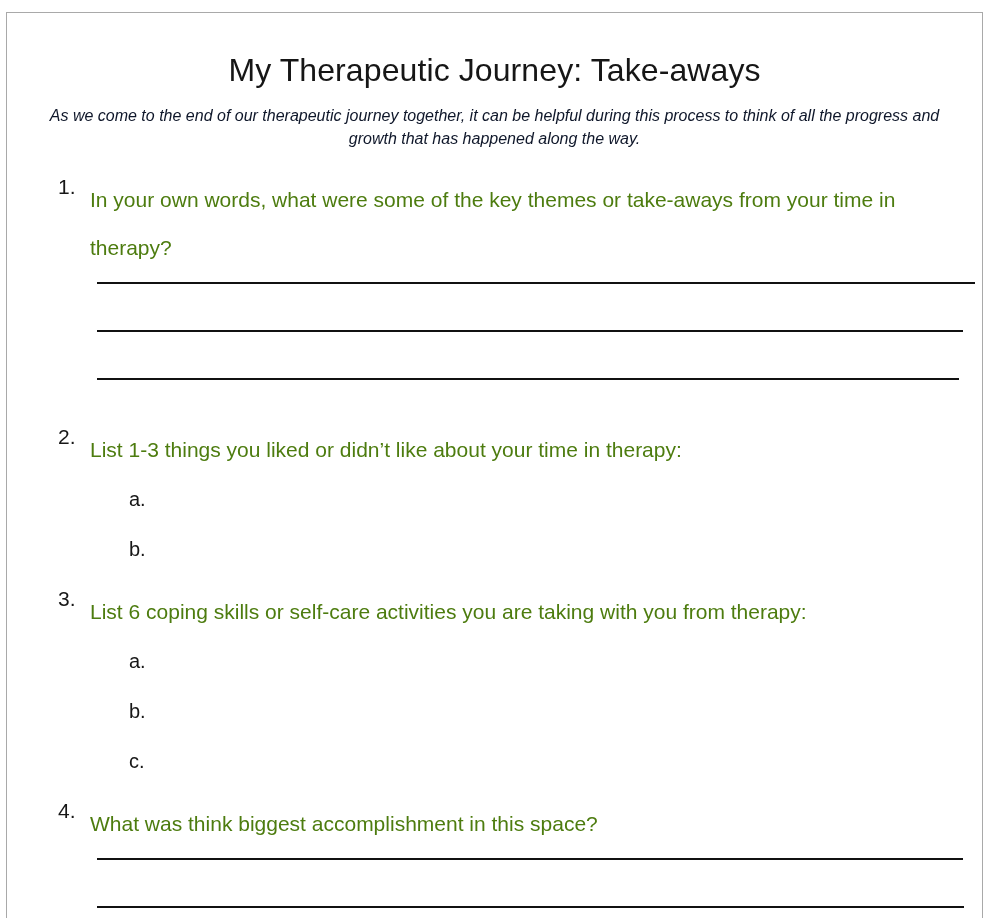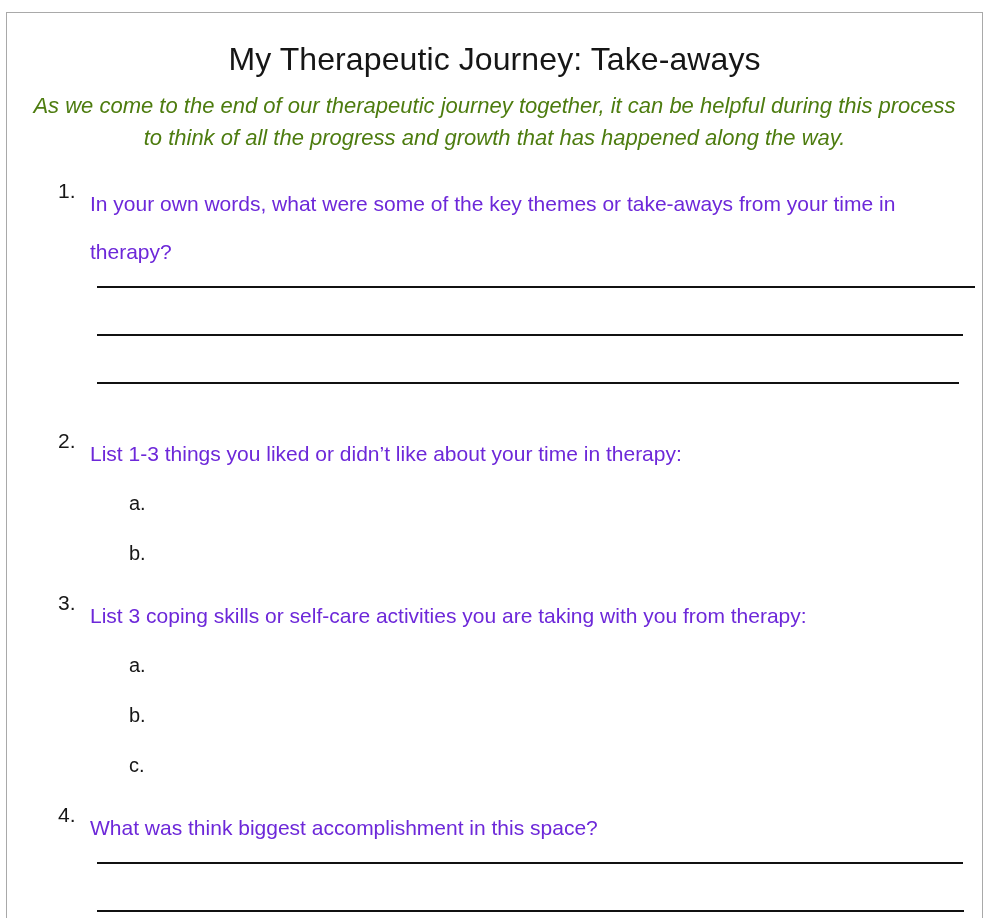--- a/index.html
+++ b/index.html
@@ -32,30 +32,30 @@
   #doc-header {
     padding-top: 24px;
   }
   #page-title {
     text-align: center;
     font-size: 32px;
     font-weight: 400;
     letter-spacing: 0.1px;
     color: #161616;
     line-height: 1.15;
-    margin: 4px;
+    margin: 15px;
   }
   #doc-subtitle {
     margin: 12px auto 0 auto;
     width: 928px;
     text-align: center;
     font-style: italic;
-    font-size: 22px;
+    font-size: 16px;
     line-height: 1.45;
-    color: #4d7c0f;
+    color: #0f172a;
   }
 
   
   #questions {
     margin-top: 26px;
   }
   .question-block {
     position: relative;
   }
   .question-row {
@@ -69,21 +69,21 @@
     font-size: 21px;
     line-height: 1.0;
     text-align: left;
     color: #171717;
   }
   .q-text {
     flex: 1 1 auto;
     font-size: 21px;
     line-height: 48px;
     padding-right: 60px;
-    color: #6d28d9;
+    color: #4d7c0f;
   }
   .q-text.wrapped {
     max-width: 830px;
   }
 
   
   .sub-item {
     margin-left: 122px;
     font-size: 20px;
     line-height: 50px;
@@ -130,21 +130,21 @@
           <div class="q-number">2.</div>
           <div class="q-text">List 1-3 things you liked or didn’t like about your time in therapy:</div>
         </div>
         <div class="sub-item">a.</div>
         <div class="sub-item">b.</div>
         <div class="spacer-sm"></div>
       </div>
       <div class="question-block">
         <div class="question-row">
           <div class="q-number">3.</div>
-          <div class="q-text wrapped">List 3 coping skills or self-care activities you are taking with you from therapy:</div>
+          <div class="q-text wrapped">List 6 coping skills or self-care activities you are taking with you from therapy:</div>
         </div>
         <div class="sub-item">a.</div>
         <div class="sub-item">b.</div>
         <div class="sub-item">c.</div>
         <div class="spacer-sm"></div>
       </div>
       <div class="question-block">
         <div class="question-row">
           <div class="q-number">4.</div>
           <div class="q-text">What was think biggest accomplishment in this space?</div>

